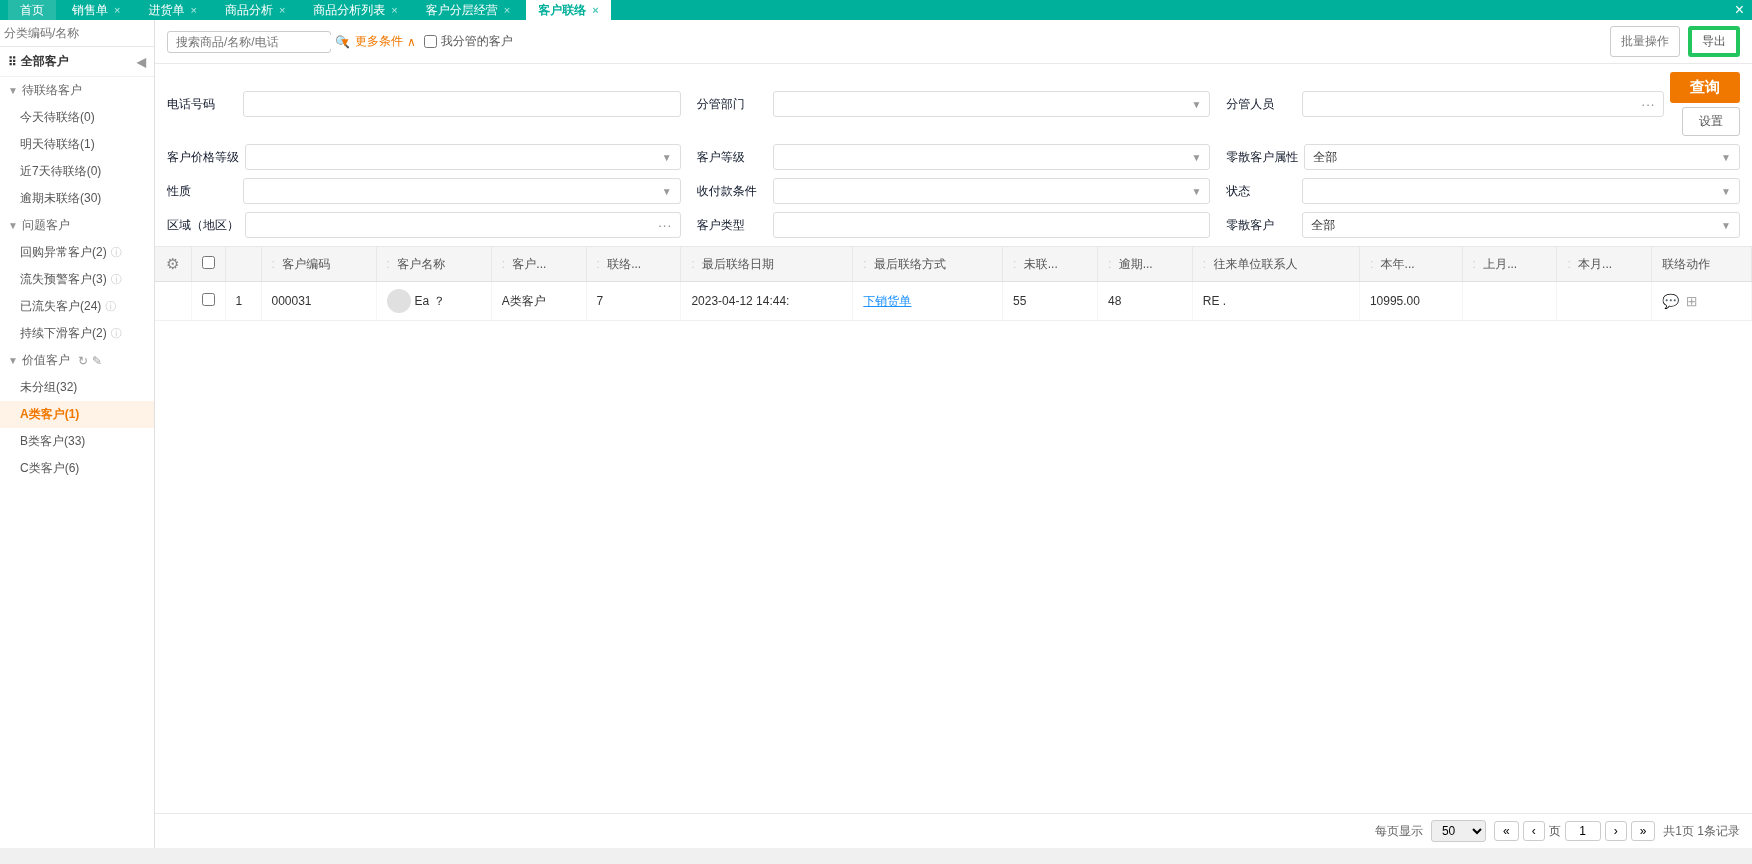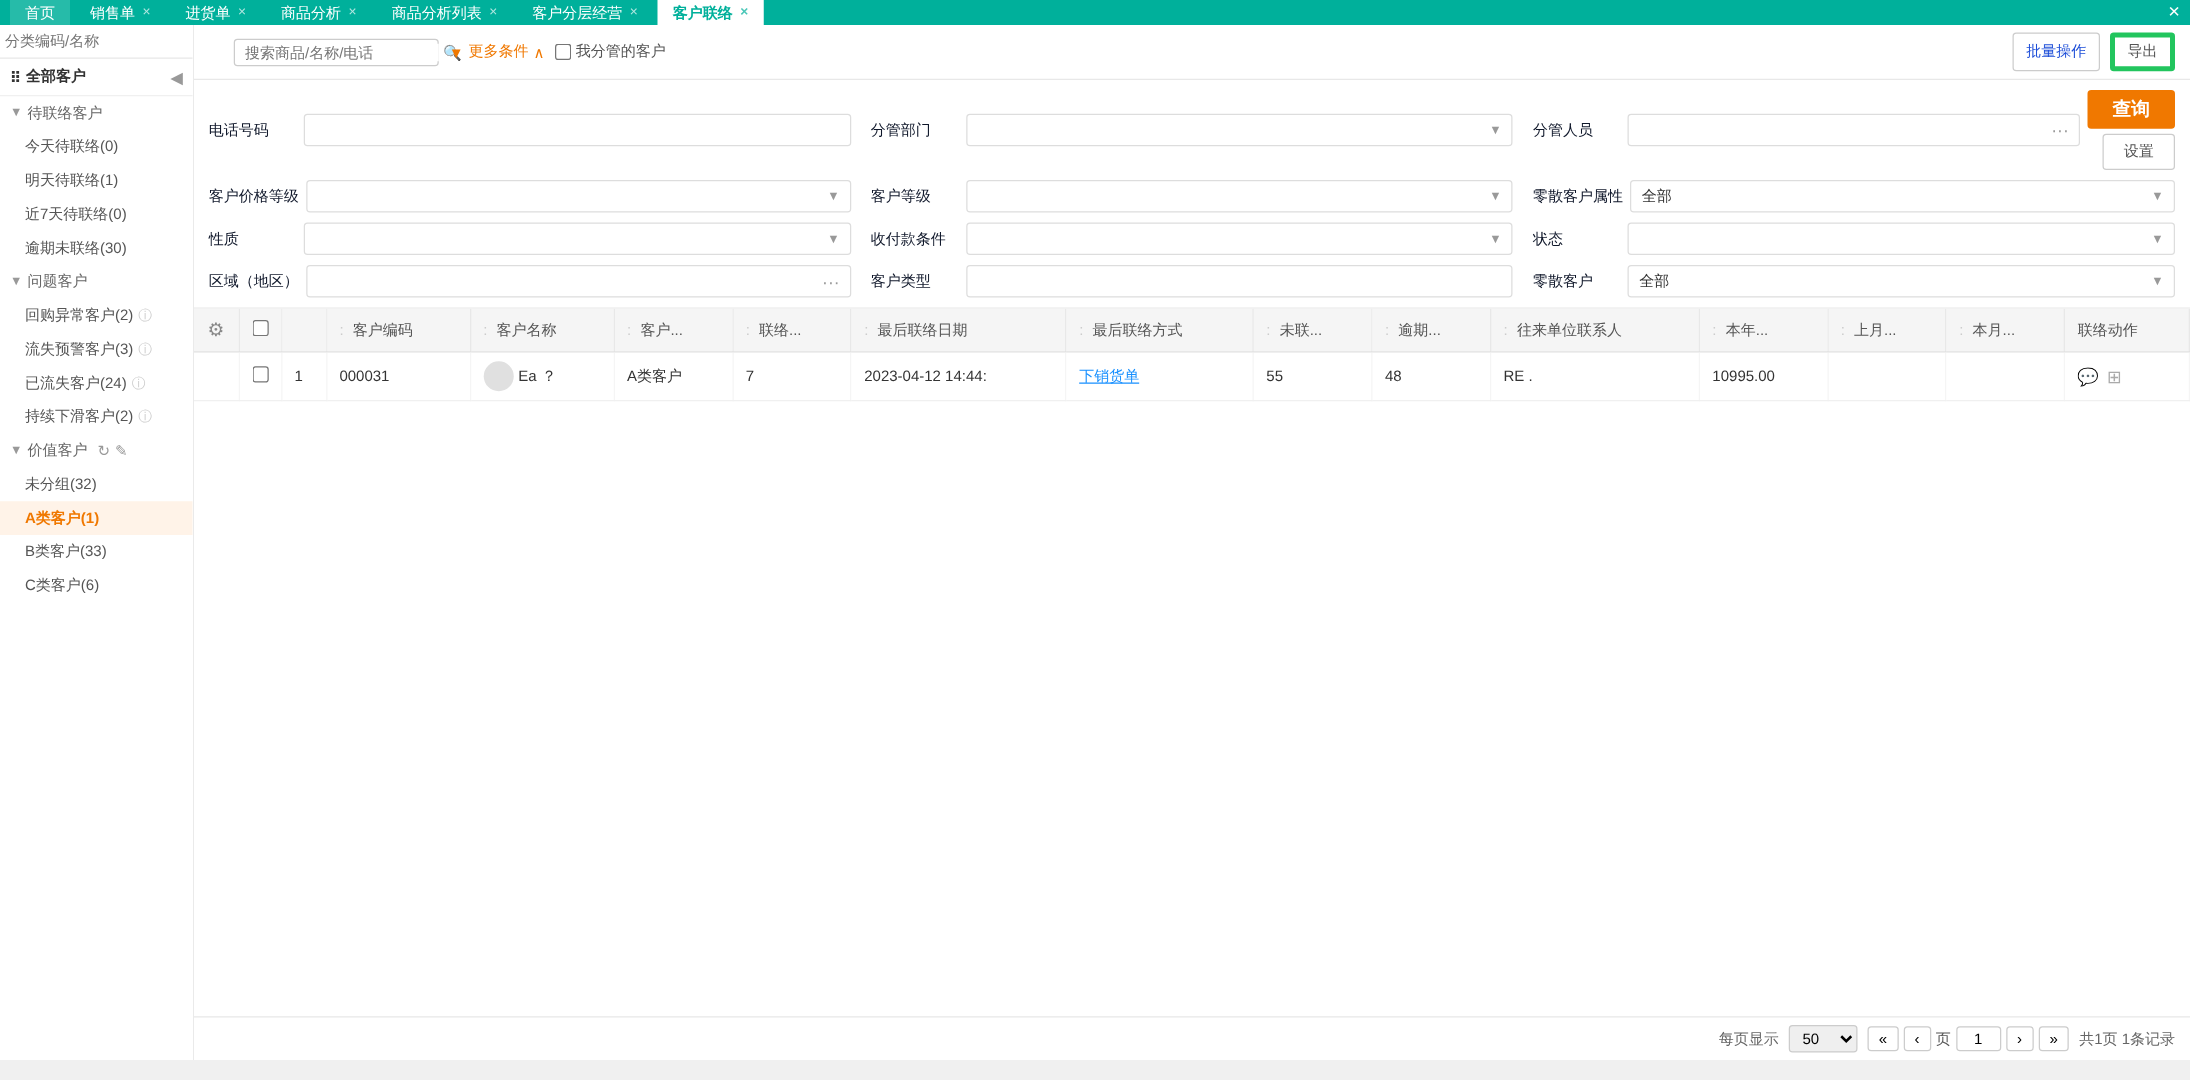--- a/index.html
+++ b/index.html
@@ -58,29 +58,29 @@
     
     .content-area { flex: 1; display: flex; flex-direction: column; overflow: hidden; background: #f5f5f5; }
 
     
     .filter-bar {
       display: flex; align-items: center; padding: 6px 12px; background: #fff;
       border-bottom: 1px solid #e8e8e8; gap: 8px;
     }
     .filter-search-box {
       display: flex; align-items: flex-end; border: 1px solid #ccc; border-radius: 3px;
-      padding: 3px 8px; gap: 4px; width: 164px; margin-left: 20px;
+      padding: 3px 8px; gap: 4px; width: 164px;
     }
     .filter-search-box input { border: none; outline: none; font-size: 12px; flex: 1; }
     .more-conditions {
       display: flex; align-items: center; gap: 4px; color: #f07800; cursor: pointer;
     }
     .my-customers { display: flex; align-items: center; gap: 4px; color: #555; cursor: pointer; }
     .filter-bar-right { margin-left: auto; display: flex; gap: 8px; }
-    .btn-batch { border: 1px solid #ccc; background: #fff; padding: 3px 10px; border-radius: 3px; cursor: pointer; color: #1d4ed8; }
+    .btn-batch { border: 1px solid #ccc; background: #fff; padding: 3px 10px; border-radius: 3px; cursor: pointer; color: #737373; }
     .btn-export { border: 4px solid #22c55e; background: #fff; padding: 3px 10px; border-radius: 3px; cursor: pointer; color: #555; }
 
     
     .advanced-filter {
       background: #fff; border-bottom: 1px solid #e8e8e8;
       padding: 8px 12px; display: grid; grid-template-columns: 1fr 1fr 1fr; gap: 8px 16px;
     }
     .filter-row { display: flex; align-items: center; gap: 6px; }
     .filter-label { color: #0f172a; white-space: nowrap; min-width: 70px; text-align: left; }
     .filter-input {

